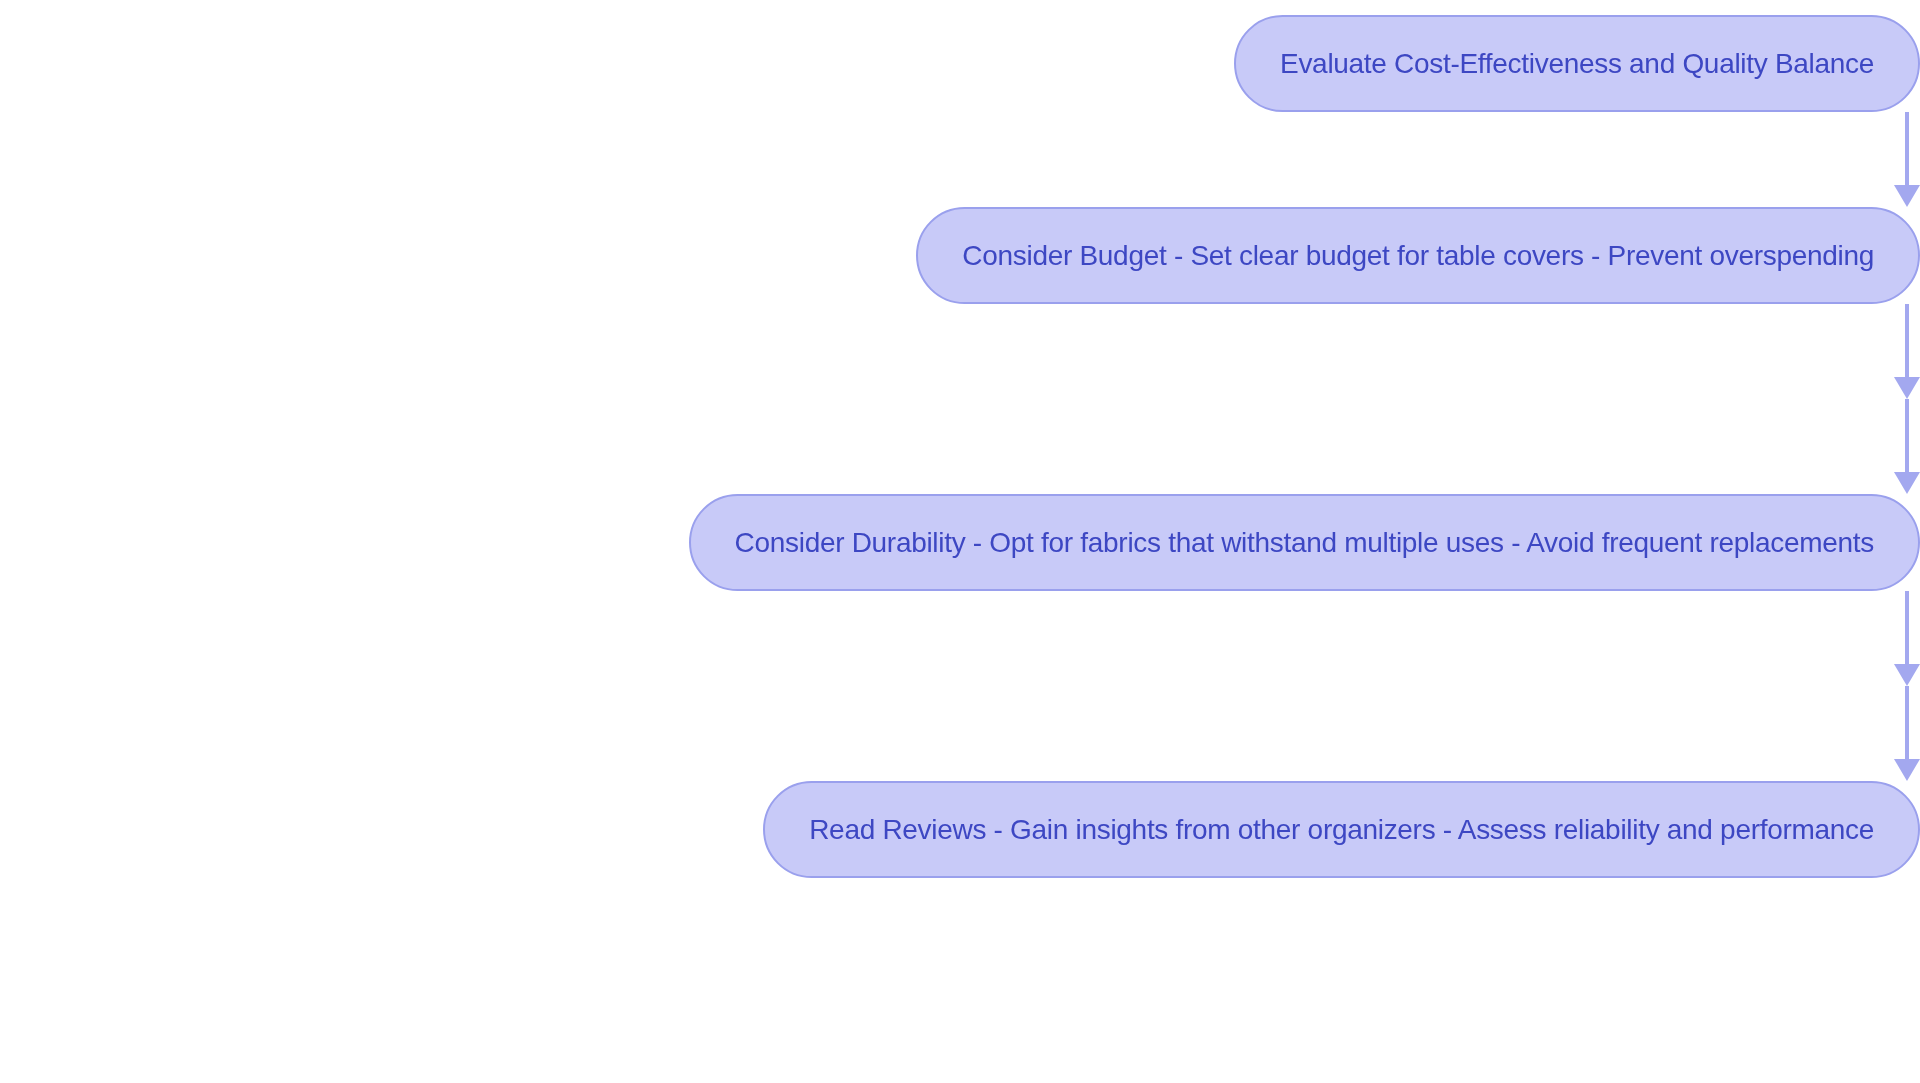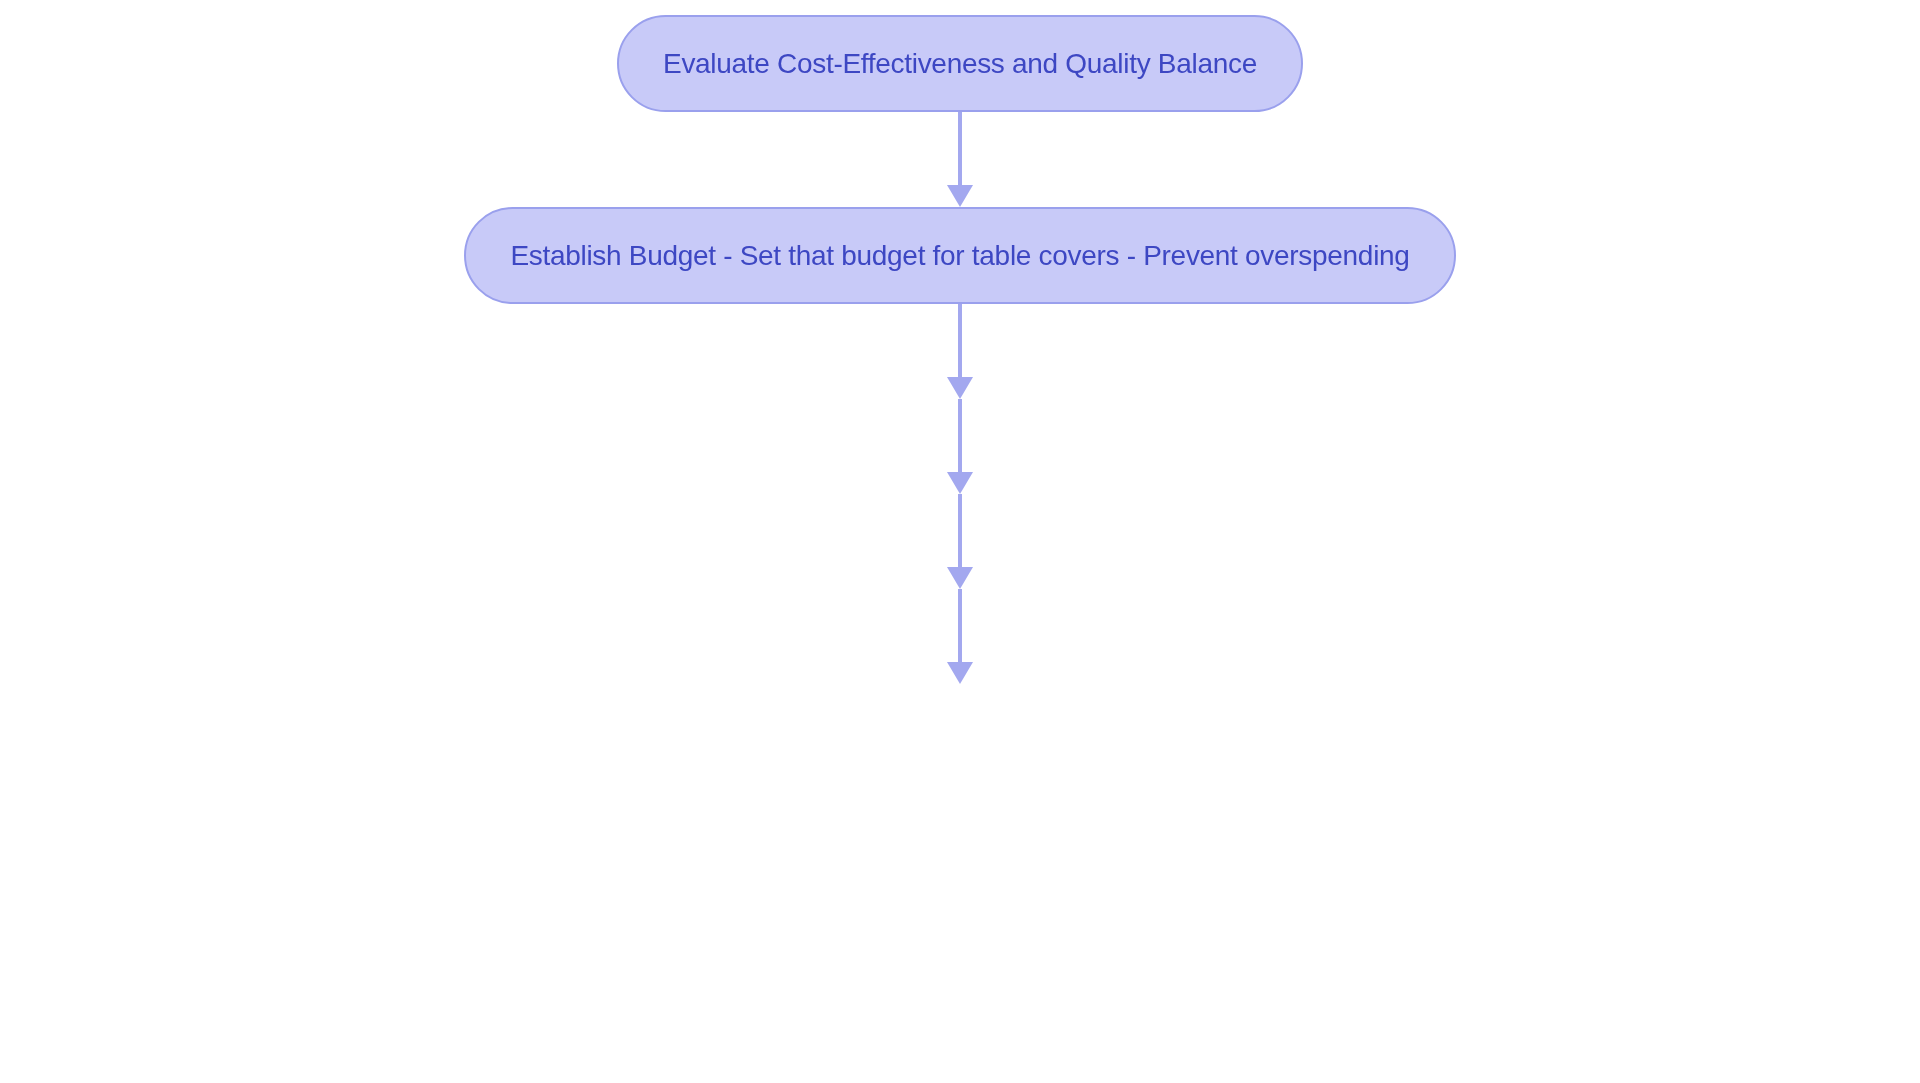--- a/index.html
+++ b/index.html
@@ -11,21 +11,21 @@
     width: 1920px;
     height: 1083px;
     overflow: hidden;
     font-family: "Liberation Sans", "DejaVu Sans", sans-serif;
   }
   .flowchart {
     width: 1920px;
     height: 1083px;
     display: flex;
     flex-direction: column;
-    align-items: center;
+    align-items: flex-end;
     padding-top: 15px;
     box-sizing: border-box;
   }
   .flow-node {
     height: 97px;
     box-sizing: border-box;
     display: flex;
     align-items: center;
     justify-content: center;
     padding: 0 44px;
@@ -67,40 +67,46 @@
   <div class="flow-node">
     <span>Evaluate Cost-Effectiveness and Quality Balance</span>
   </div>
 
   <div class="flow-arrow">
     <div class="arrow-line"></div>
     <div class="arrow-head"></div>
   </div>
 
   <div class="flow-node">
-    <span>Establish Budget - Set that budget for table covers - Prevent overspending</span>
+    <span>Consider Budget - Set clear budget for table covers - Prevent overspending</span>
   </div>
 
   <div class="flow-arrow">
     <div class="arrow-line"></div>
     <div class="arrow-head"></div>
   </div>
 
 
   <div class="flow-arrow">
     <div class="arrow-line"></div>
     <div class="arrow-head"></div>
   </div>
 
+  <div class="flow-node">
+    <span>Consider Durability - Opt for fabrics that withstand multiple uses - Avoid frequent replacements</span>
+  </div>
 
   <div class="flow-arrow">
     <div class="arrow-line"></div>
     <div class="arrow-head"></div>
   </div>
 
 
   <div class="flow-arrow">
     <div class="arrow-line"></div>
     <div class="arrow-head"></div>
   </div>
 
+  <div class="flow-node">
+    <span>Read Reviews - Gain insights from other organizers - Assess reliability and performance</span>
+  </div>
 
 </div>
 
 </body></html>

